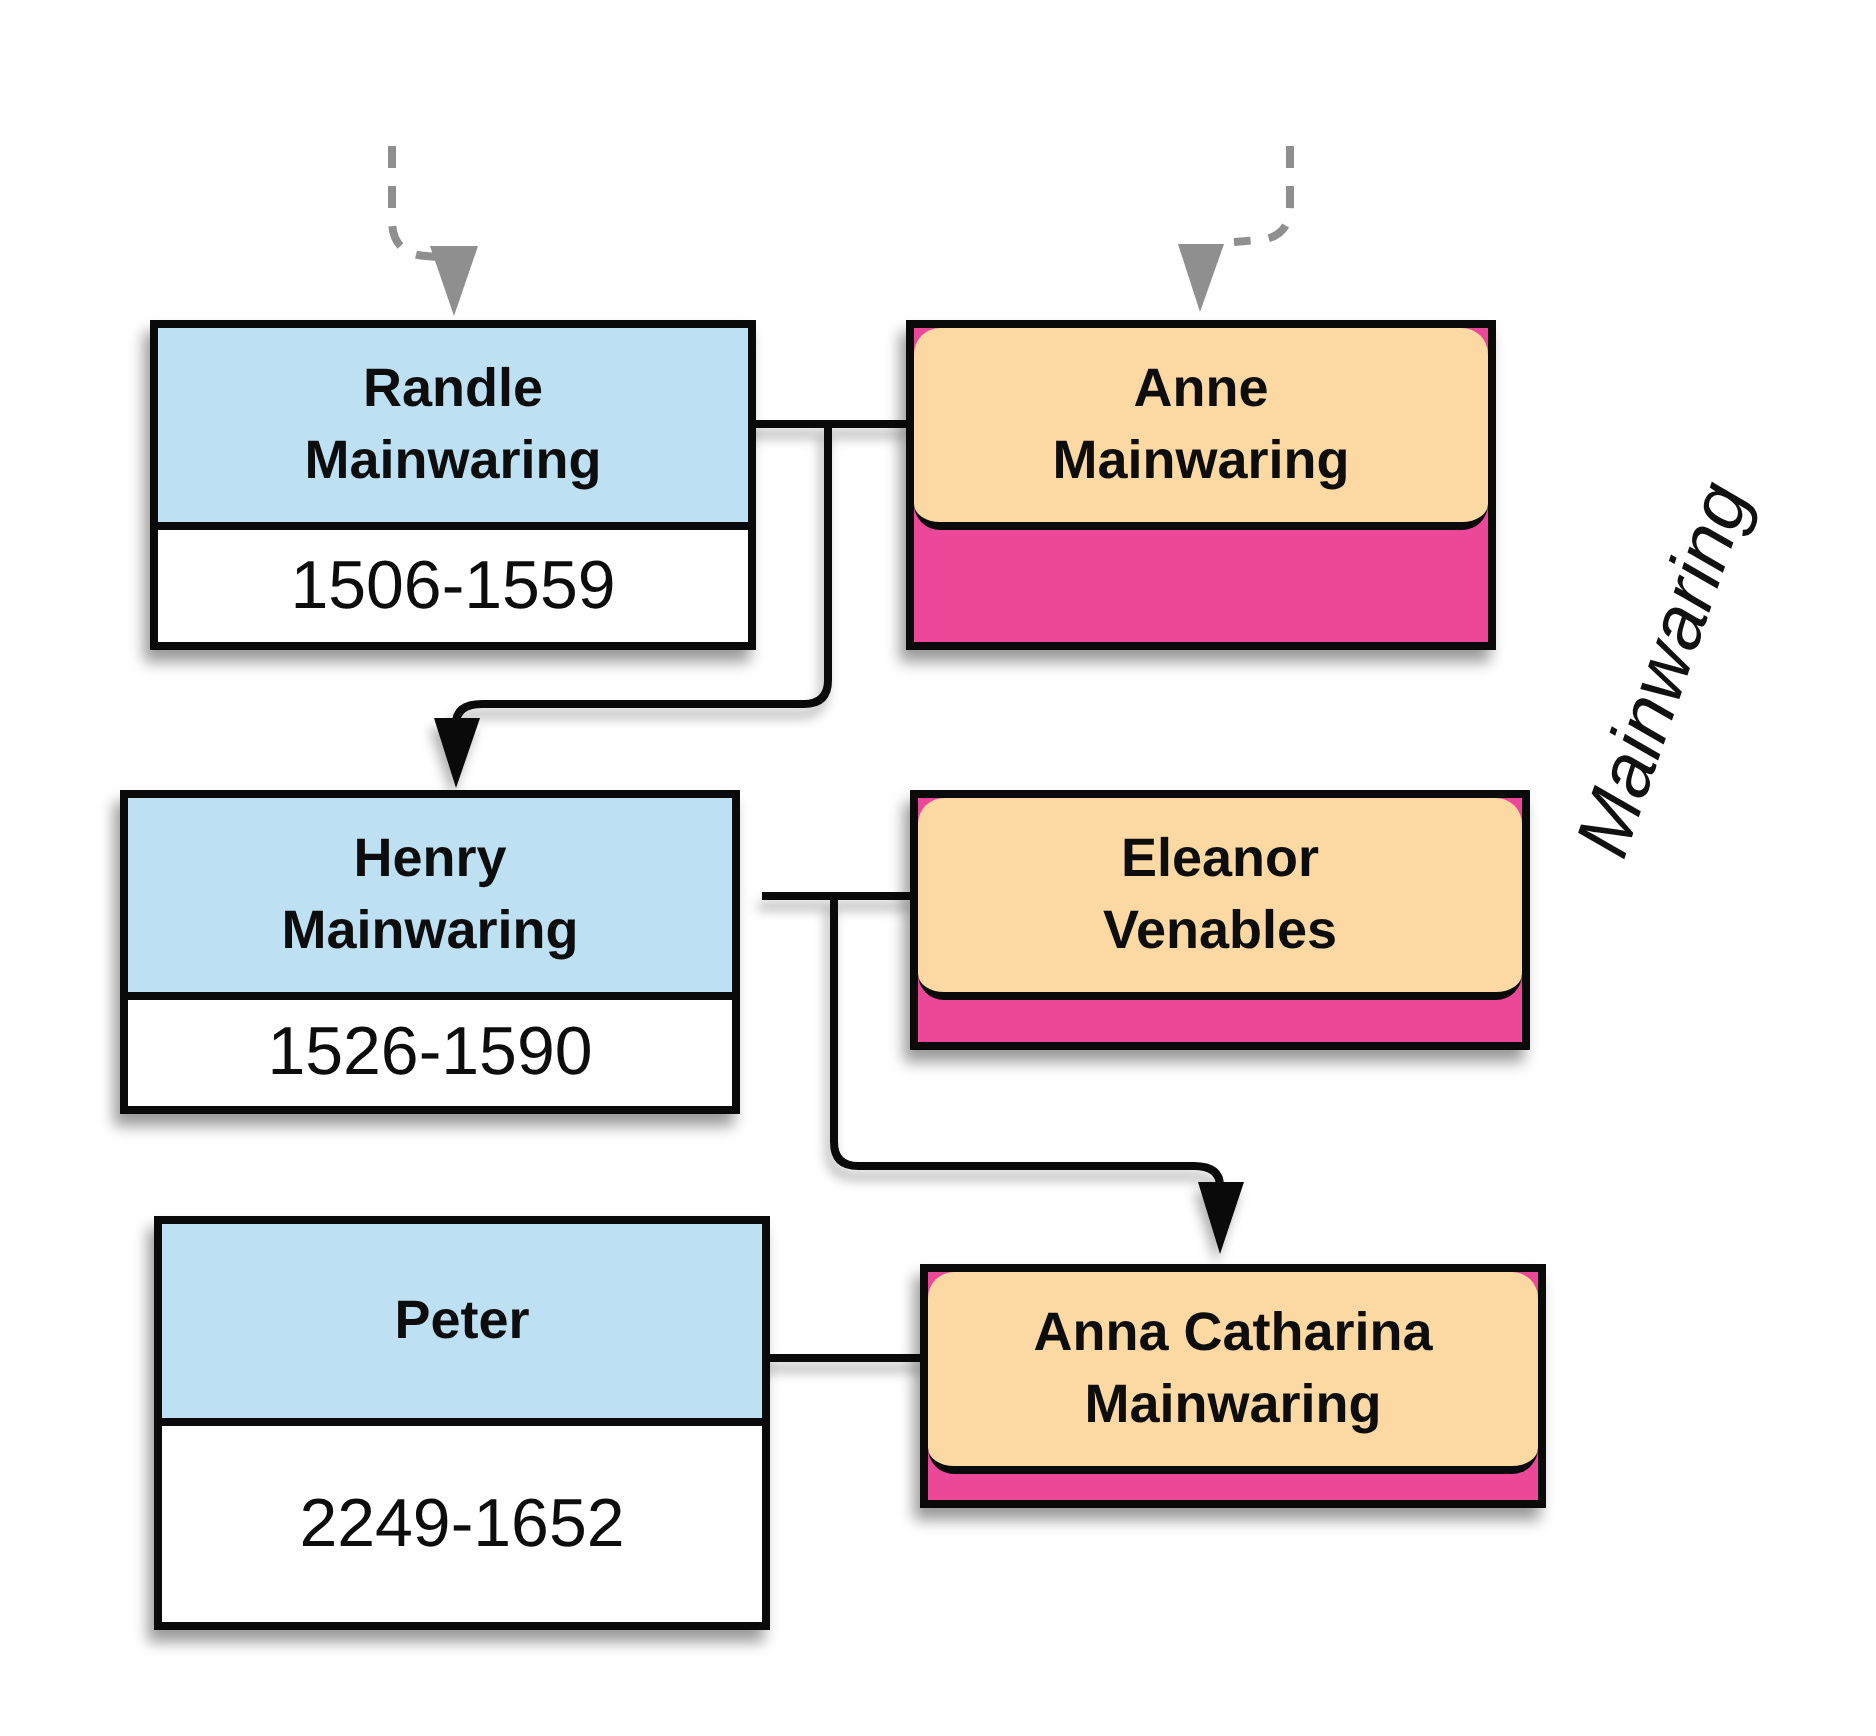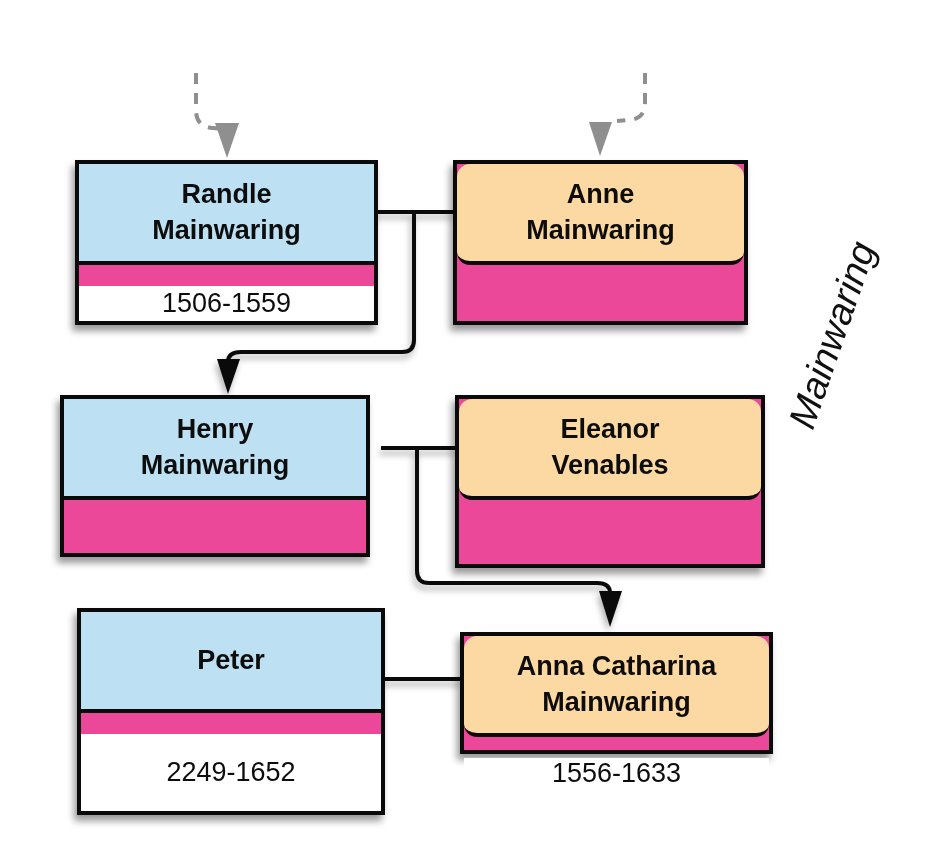--- a/index.html
+++ b/index.html
@@ -48,30 +48,29 @@
     color: #0d0d0d;
     border-bottom: 4px solid #0a0a0a;
   }
   .person-title.male   { background: var(--male-fill, #BDE0F3); }
   .person-title.female { background: var(--female-fill, #FCD8A3); border-radius: 13px; }
   .person-dates {
     flex: 1;
     display: flex;
     justify-content: center;
     align-items: center;
-    font-size: 27px;
+    font-size: 34px;
     color: #0d0d0d;
     background: #ffffff;
-    margin-top: 21px;
   }
   
   .box-randle  { left: 75px;  top: 160px; width: 303px; height: 165px; }
   .box-anne    { left: 453px; top: 160px; width: 295px; height: 165px; }
   .box-henry   { left: 60px;  top: 395px; width: 310px; height: 162px; }
-  .box-eleanor { left: 455px; top: 395px; width: 310px; height: 173px; }
+  .box-eleanor { left: 455px; top: 395px; width: 310px; height: 130px; }
   .box-peter   { left: 77px;  top: 608px; width: 308px; height: 207px; }
   .box-anna    { left: 460px; top: 632px; width: 313px; height: 122px; }
 
   .family-label {
     position: absolute;
     z-index: 2;
     left: 732px;
     top: 312px;
     width: 200px;
     height: 46px;
@@ -131,20 +130,21 @@
       <span>Anne</span>
       <span>Mainwaring</span>
     </div>
   </div>
 
   <div class="person-box box-henry">
     <div class="person-title male">
       <span>Henry</span>
       <span>Mainwaring</span>
     </div>
+    <div class="person-dates">1526-1590</div>
   </div>
 
   <div class="person-box box-eleanor">
     <div class="person-title female">
       <span>Eleanor</span>
       <span>Venables</span>
     </div>
   </div>
 
   <div class="person-box box-peter">
@@ -152,18 +152,17 @@
       <span>Peter</span>
     </div>
     <div class="person-dates">2249-1652</div>
   </div>
 
   <div class="person-box box-anna">
     <div class="person-title female">
       <span>Anna Catharina</span>
       <span>Mainwaring</span>
     </div>
-    <div class="person-dates">1556-1633</div>
   </div>
 
   <div class="family-label">Mainwaring</div>
 
 </div>
 
 </body></html>

